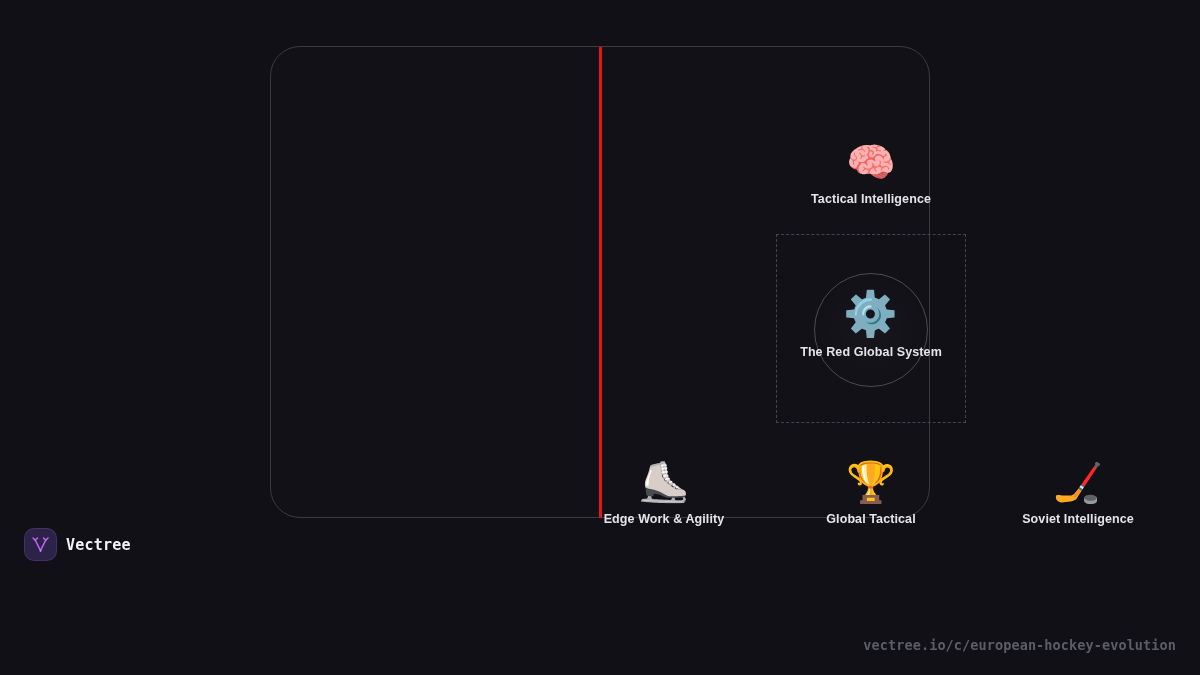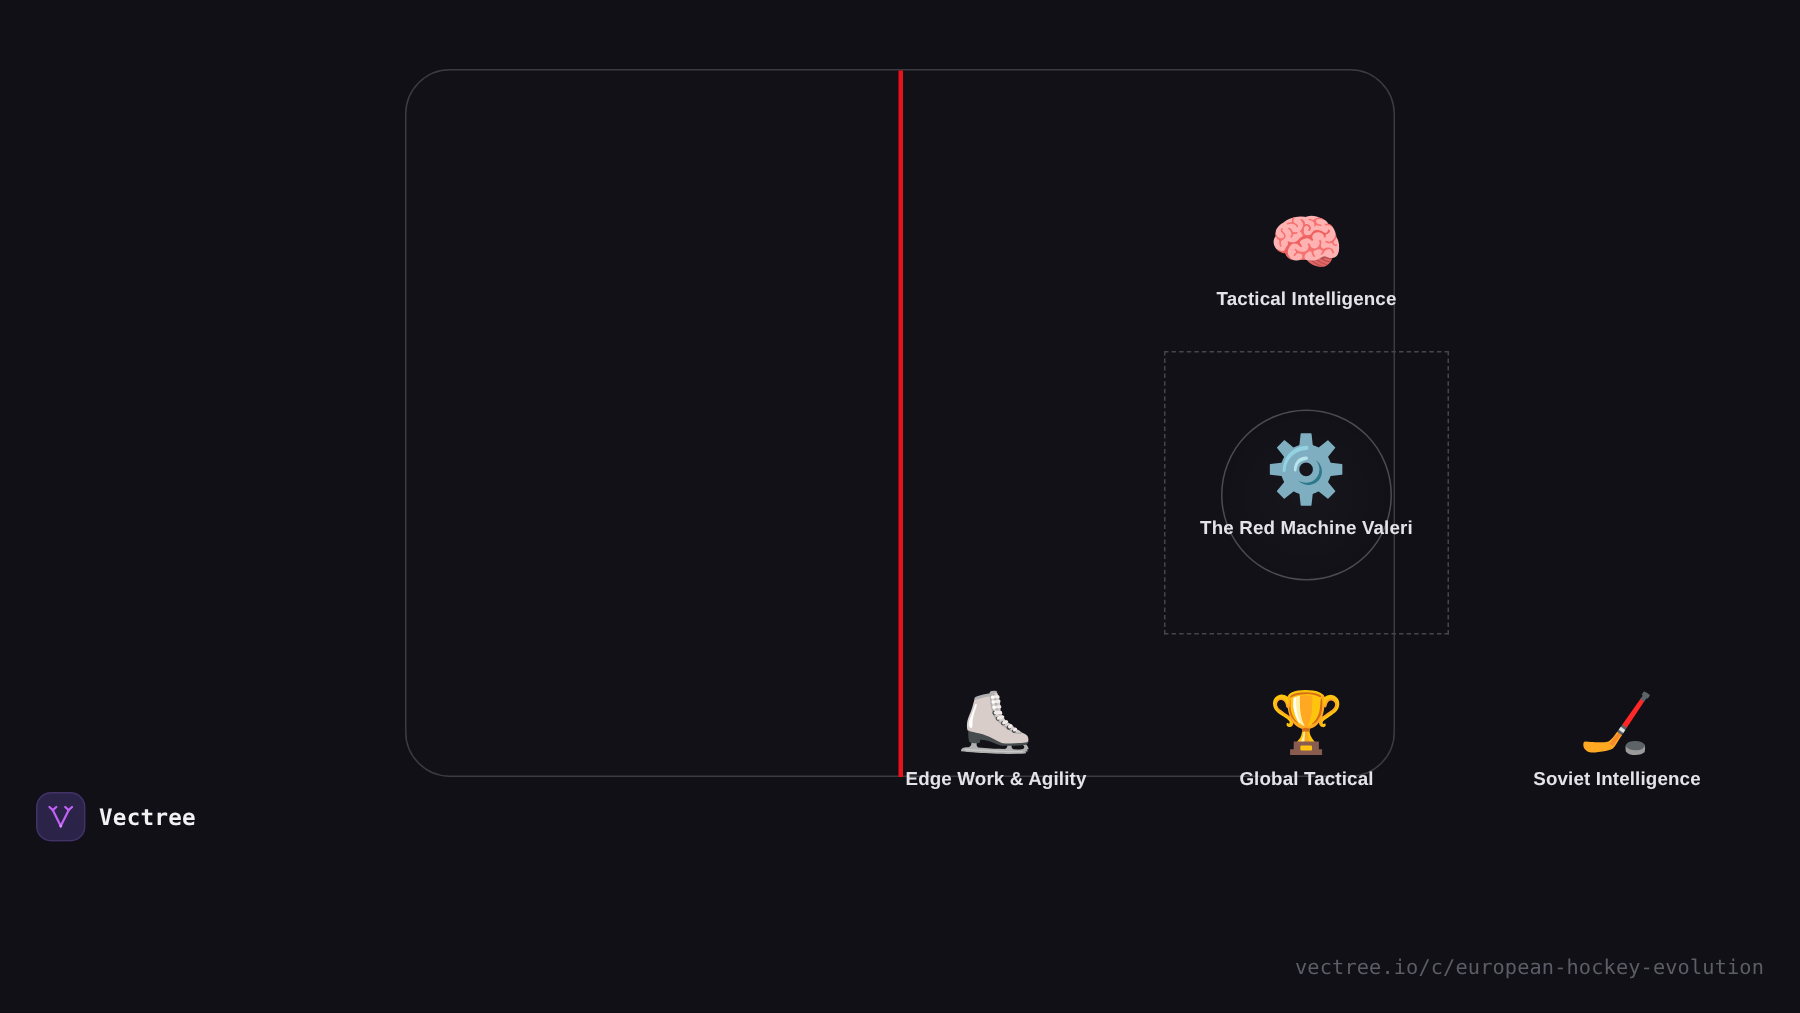--- a/index.html
+++ b/index.html
@@ -105,40 +105,41 @@
     font-size:30px; font-weight:bold; line-height:32px;
     color:#f4f4f7;
     letter-spacing:-0.2px;
     white-space:pre-wrap;
   }
   #site-url{
     position:absolute; right:24px; bottom:22px;
     font-family:"DejaVu Sans Mono","Liberation Mono",monospace;
     font-size:13.5px; color:#5d5d67;
     letter-spacing:.1px;
+    font-weight:bold;
   }
 </style>
 </head>
 <body>
 
 <div id="stage">
 
   <div id="canvas-card">
 
     <div id="group-box"></div>
     <div id="node-ring"></div>
 
     <div class="node" id="node-brain">
       <span class="glyph">🧠</span>
       <span class="label">Tactical Intelligence</span>
     </div>
 
     <div class="node" id="node-gear">
       <span class="glyph">⚙️</span>
-      <span class="label">The Red Machine Valeri</span>
+      <span class="label">The Red Global System</span>
     </div>
 
     <div class="node" id="node-skate">
       <span class="glyph">⛸️</span>
       <span class="label">Edge Work &amp; Agility</span>
     </div>
 
     <div class="node" id="node-trophy">
       <span class="glyph">🏆</span>
       <span class="label">Global Tactical</span>

